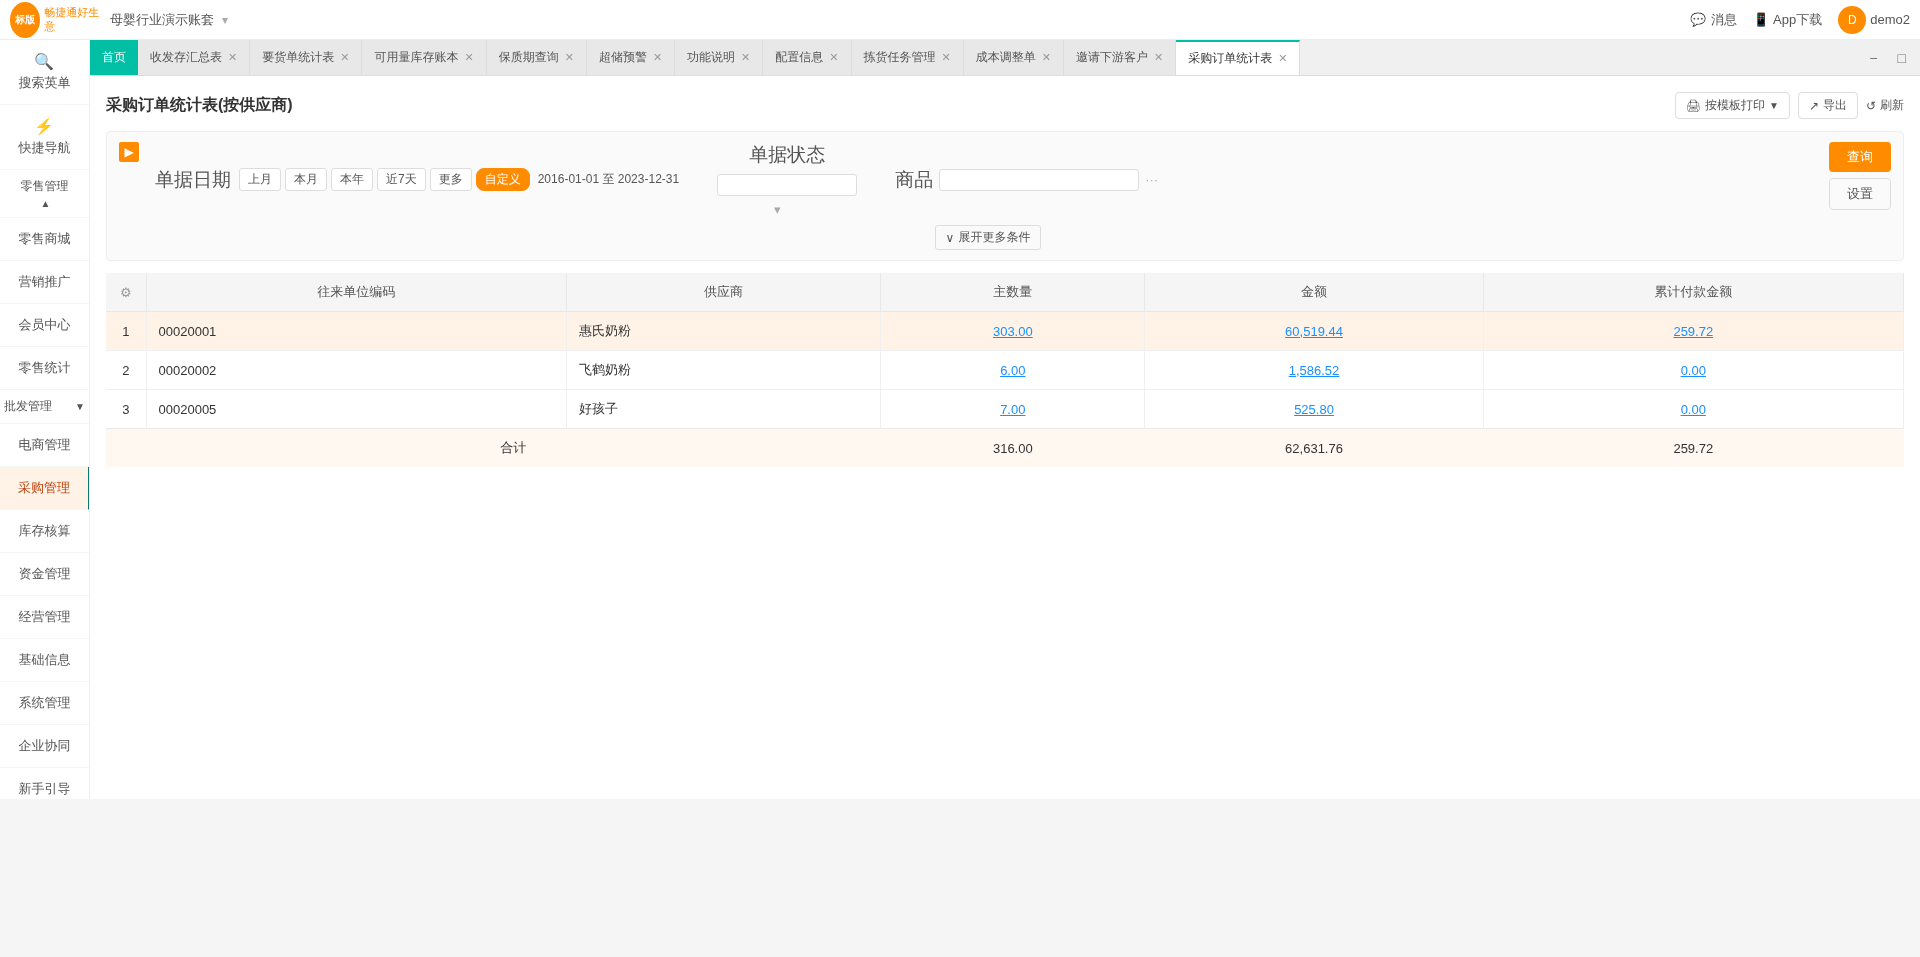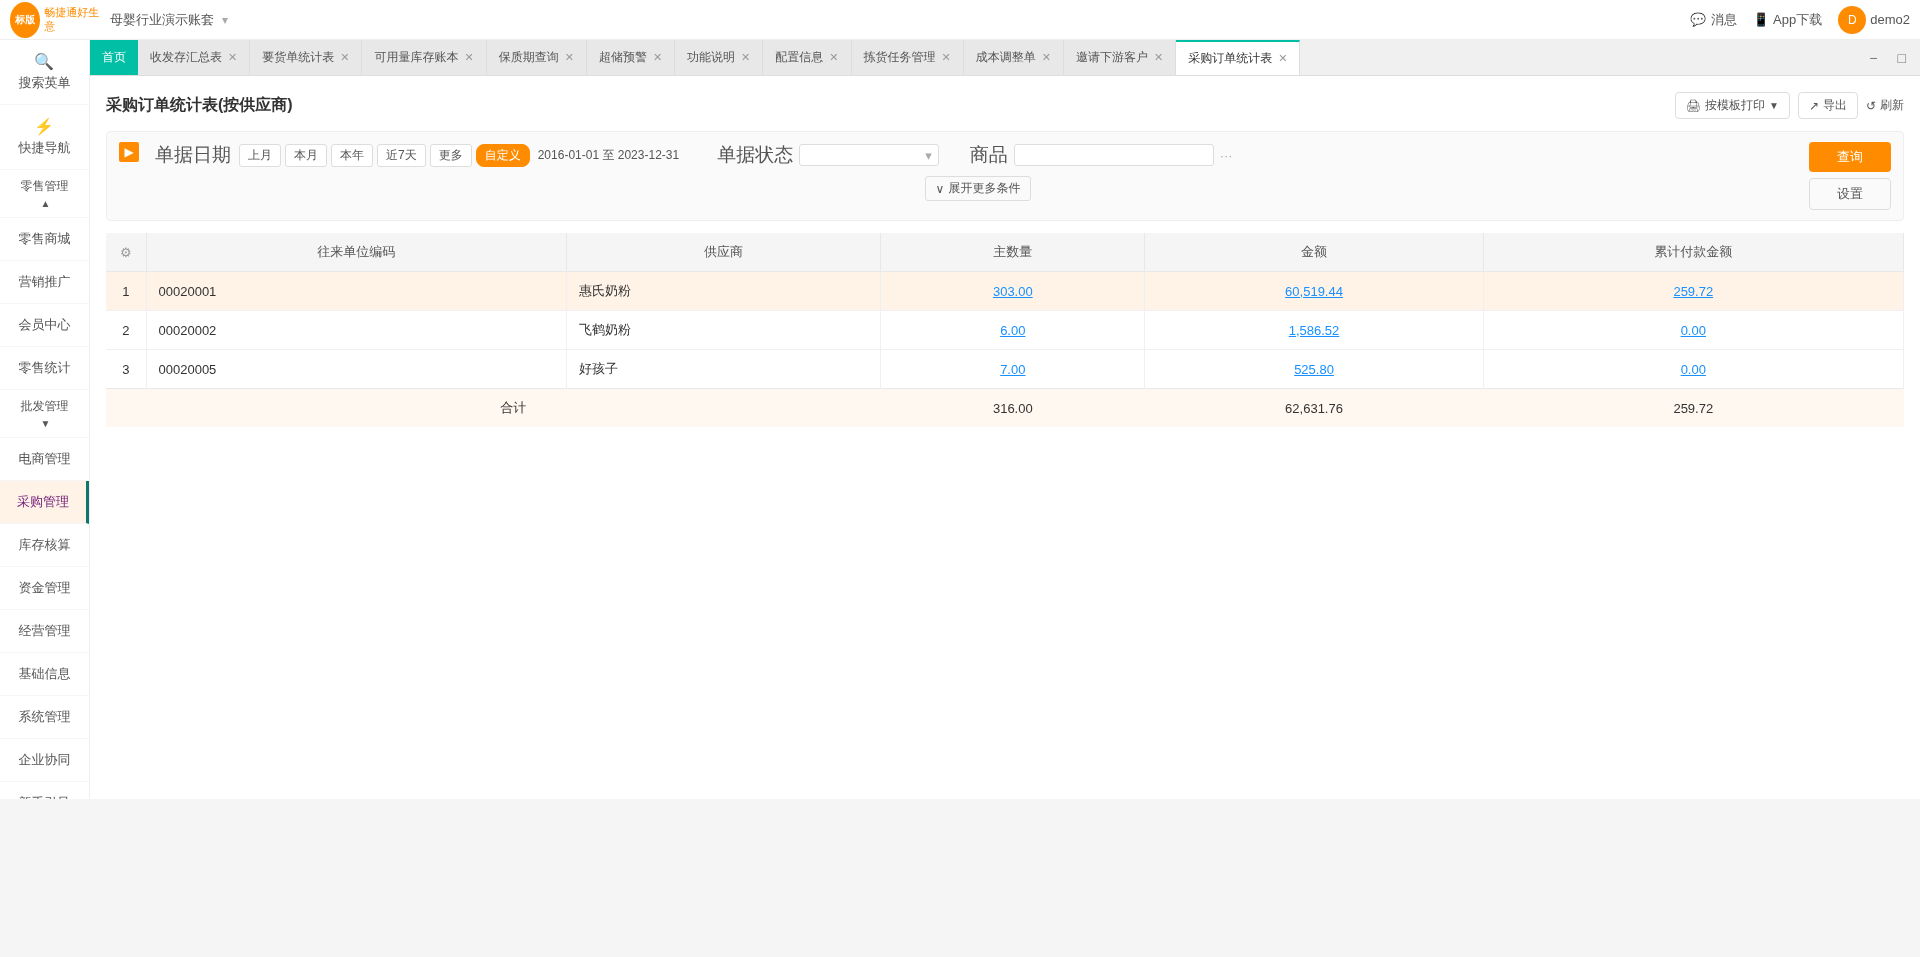--- a/index.html
+++ b/index.html
@@ -18,21 +18,21 @@
     .top-right { display: flex; align-items: center; gap: 16px; margin-left: auto; }
     .top-right-item { display: flex; align-items: center; gap: 4px; color: #555; font-size: 13px; cursor: pointer; }
     .avatar { width: 28px; height: 28px; background: #ff8c00; border-radius: 50%; display: flex; align-items: center; justify-content: center; color: #fff; font-size: 12px; }
 
     
     .main-layout { display: flex; flex: 1; overflow: hidden; }
 
     
     .sidebar { width: 90px; background: #fff; border-right: 1px solid #eee; display: flex; flex-direction: column; overflow-y: auto; flex-shrink: 0; }
     .sidebar-item { padding: 12px 0; text-align: center; font-size: 13px; color: #555; cursor: pointer; border-bottom: 1px solid #f5f5f5; display: flex; flex-direction: column; align-items: center; gap: 3px; }
-    .sidebar-item.active { background: #fff3e8; color: #701a75; border-right: 3px solid #0f766e; }
+    .sidebar-item.active { background: #fff3e8; color: #c2410c; border-right: 1px solid #0f766e; }
     .sidebar-item .icon { font-size: 16px; }
 
     
     .content-area { flex: 1; display: flex; flex-direction: column; overflow: hidden; }
 
     
     .tab-bar { display: flex; align-items: center; background: #f0f0f0; border-bottom: 1px solid #ddd; height: 36px; overflow-x: auto; flex-shrink: 0; justify-content: space-between; }
     .tab-bar::-webkit-scrollbar { display: none; }
     .tab-item { display: flex; align-items: center; padding: 0 12px; height: 36px; background: #e8e8e8; border-right: 1px solid #ddd; font-size: 12px; color: #555; cursor: pointer; white-space: nowrap; flex-shrink: 0; gap: 4px; }
     .tab-item.active { background: #fff; color: #333; border-top: 2px solid #00bfa5; }
@@ -51,26 +51,26 @@
     .btn-export { background: none; border: 1px solid #ddd; border-radius: 4px; padding: 4px 10px; font-size: 12px; cursor: pointer; display: flex; align-items: center; gap: 4px; color: #555; }
     .btn-refresh { background: none; border: none; color: #555; font-size: 12px; cursor: pointer; display: flex; align-items: center; gap: 4px; }
 
     
     .filter-area { background: #fafafa; border: 1px solid #eee; border-radius: 4px; padding: 10px 12px; margin-bottom: 12px; }
     .filter-label { color: #555; font-size: 19px; white-space: nowrap; }
     .filter-date-btns { display: flex; gap: 4px; }
     .date-btn { padding: 2px 8px; border: 1px solid #ddd; border-radius: 3px; font-size: 12px; cursor: pointer; background: #fff; color: #555; }
     .date-btn.custom { background: #ff8c00; color: #fff; border-color: #ff8c00; border-radius: 8px; }
     .filter-date-range { font-size: 12px; color: #555; }
-    .filter-select { display: flex; align-items: center; gap: 6px; margin-left: 30px; }
+    .filter-select { display: flex; align-items: center; gap: 6px; margin-left: 30px; flex-direction: column; }
     .select-box { border: 1px solid #ddd; border-radius: 3px; padding: 3px 24px 3px 8px; font-size: 12px; color: #555; background: #fff; appearance: none; cursor: pointer; min-width: 140px; }
     .filter-product { display: flex; align-items: center; gap: 6px; margin-left: 30px; }
     .product-input { border: 1px solid #ddd; border-radius: 3px; padding: 3px 8px; font-size: 12px; min-width: 200px; }
     .expand-btn { background: none; border: 1px solid #ddd; border-radius: 3px; padding: 3px 10px; font-size: 12px; cursor: pointer; color: #555; display: flex; align-items: center; gap: 4px; }
-    .btn-query { background: #ff8c00; color: #fff; border: none; border-radius: 4px; padding: 6px 28px; font-size: 13px; cursor: pointer; }
+    .btn-query { background: #ff8c00; color: #fff; border: none; border-radius: 4px; padding: 6px 18px; font-size: 13px; cursor: pointer; }
     .btn-settings { background: none; border: 1px solid #ddd; border-radius: 4px; padding: 6px 14px; font-size: 13px; cursor: pointer; color: #555; }
     .filter-expand-row { display: flex; justify-content: center; margin-top: 8px; }
 
     
     .data-table { width: 100%; border-collapse: collapse; font-size: 13px; }
     .data-table thead tr { background: #f5f5f5; }
     .data-table thead th { padding: 10px 12px; text-align: center; border-bottom: 1px solid #e8e8e8; border-right: 1px solid #e8e8e8; color: #555; font-weight: normal; white-space: nowrap; }
     .data-table tbody tr { border-bottom: 1px solid #f0f0f0; }
     .data-table tbody tr:nth-child(odd) { background: #fff; }
     .data-table tbody tr.highlighted { background: #fff3e8; }
@@ -150,21 +150,21 @@
       </div>
       <div class="sidebar-item">
         <span>营销推广</span>
       </div>
       <div class="sidebar-item">
         <span>会员中心</span>
       </div>
       <div class="sidebar-item">
         <span>零售统计</span>
       </div>
-      <div class="sidebar-item" style="flex-direction:column;justify-content:flex-end;padding:8px 4px;">
+      <div class="sidebar-item" style="flex-direction:row;justify-content:space-between;padding:8px 4px;">
         <span style="font-size:12px;">批发管理</span>
         <span style="font-size:10px;margin-left:2px;">▼</span>
       </div>
       <div class="sidebar-item">
         <span>电商管理</span>
       </div>
       <div class="sidebar-item active">
         <span>采购管理</span>
       </div>
       <div class="sidebar-item">

